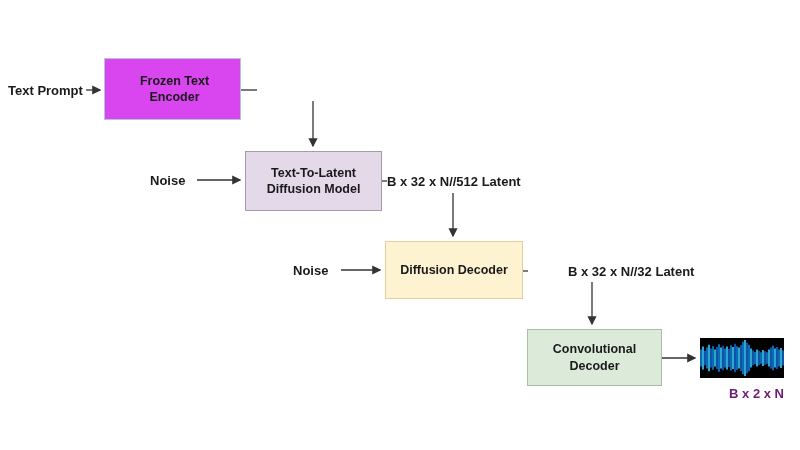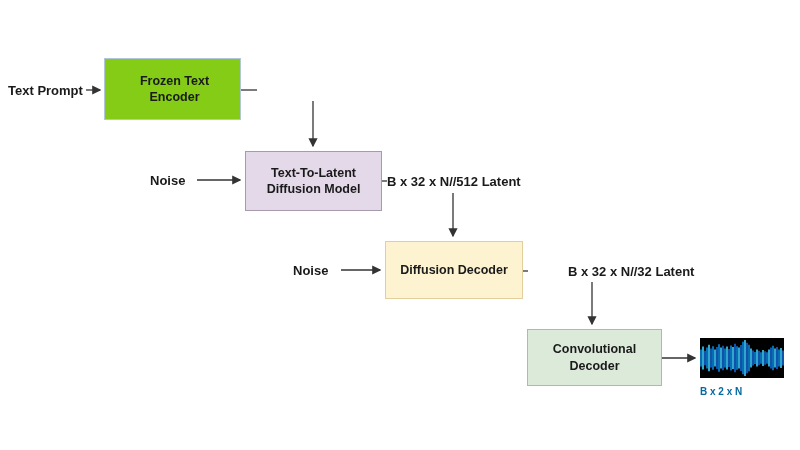--- a/index.html
+++ b/index.html
@@ -43,24 +43,24 @@
   }
   .waveform-box {
     position: absolute;
     left: 700px; top: 338px;
     width: 84px; height: 40px;
   }
   .out-shape {
     position: absolute;
     left: 700px; top: 386px;
     width: 84px;
-    text-align: left;
+    text-align: right;
     font-weight: bold;
-    font-size: 10px;
-    color: #0369a1;
+    font-size: 13px;
+    color: #701a75;
   }
 </style>
 </head>
 <body>
 
 <div class="canvas">
 
   <svg class="arrows-layer" viewBox="0 0 800 450">
     <defs>
       <marker id="ah" markerWidth="7" markerHeight="7" refX="6" refY="3.5" orient="auto">
@@ -78,21 +78,21 @@
     <line class="arrow" x1="592" y1="282" x2="592" y2="324" marker-end="url(#ah)" stroke="#333333" stroke-width="1.3"></line>
     <line class="arrow" x1="662" y1="358" x2="695" y2="358" marker-end="url(#ah)" stroke="#333333" stroke-width="1.3"></line>
   </svg>
 
   <div class="flabel" style="left:8px; top:83px;">Text Prompt</div>
   <div class="flabel" style="left:150px; top:173px;">Noise</div>
   <div class="flabel" style="left:387px; top:174px;">B x 32 x N//512 Latent</div>
   <div class="flabel" style="left:293px; top:263px;">Noise</div>
   <div class="flabel" style="left:528px; top:264px;padding-left:40px;">B x 32 x N//32 Latent</div>
 
-  <div class="node" style="left: 104px; top: 58px; width: 137px; height: 62px; background: #84cc16; border-color: rgb(179, 198, 217); padding-left: 10px;">
+  <div class="node" style="left: 104px; top: 58px; width: 137px; height: 62px; background: #d946ef; border-color: rgb(179, 198, 217); padding-left: 10px;">
     <span>Frozen Text Encoder</span>
   </div>
   <div class="node" style="left: 245px; top: 151px; width: 137px; height: 60px; background: rgb(228, 217, 233); border-color: rgb(168, 154, 173); justify-content: flex-end;">
     <span>Text-To-Latent Diffusion Model</span>
   </div>
   <div class="node" style="left: 527px; top: 329px; width: 135px; height: 57px; background: rgb(220, 234, 218); border-color: rgb(169, 191, 164);">
     <span>Convolutional Decoder</span>
   </div>
   <div class="node" style="left: 385px; top: 241px; width: 138px; height: 58px; background: rgb(253, 243, 208); border-color: rgb(227, 207, 156);">
     <span>Diffusion Decoder</span>

